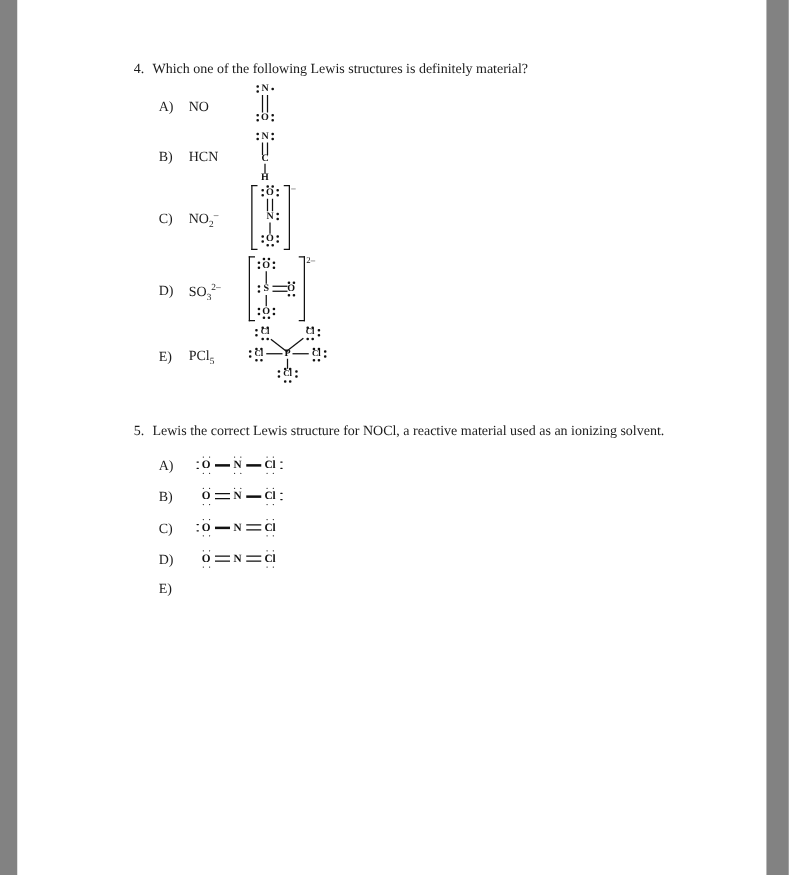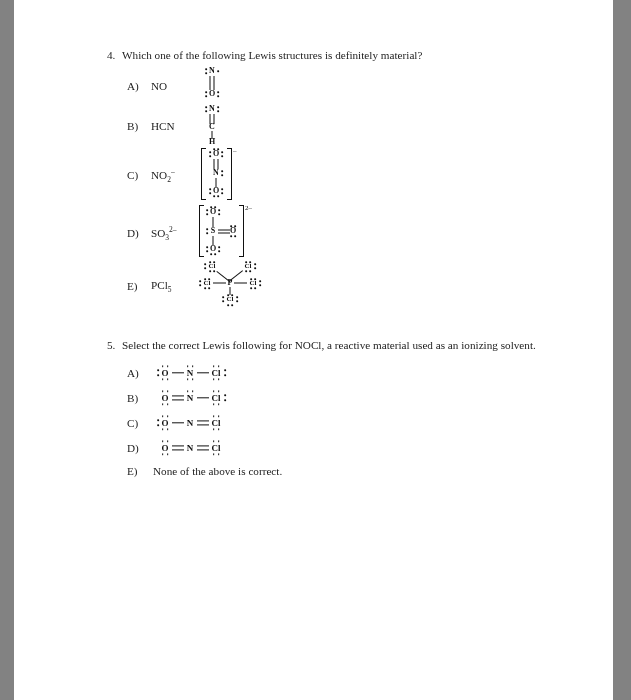--- a/index.html
+++ b/index.html
@@ -349,21 +349,21 @@
             </span>
           </span>
         </div>
 
       </div>
     </div>
 
     <div class="question" style="margin-top:28px;">
       <div class="q-head">
         <span class="q-num">5.</span>
-        <span class="q-text">Select the correct Lewis following for NOCl, a reactive material used as an ionizing solvent.</span>
+        <span class="q-text">Lewis the correct Lewis structure for NOCl, a reactive material used as an ionizing solvent.</span>
       </div>
 
       <div class="choices" style="margin-top:8px;">
 
         <div class="choice" style="height:25px;">
           <span class="choice-label">A)</span>
           <span class="choice-struct">
             <span class="lewis inline-lewis" style="display:inline-block;width:90px;height:22px;">
               
               <span class="dot" style="left:7px;top:9px;"></span>
@@ -466,20 +466,19 @@
               <span class="dot" style="left:62.5px;top:5px;"></span>
               <span class="dot" style="left:67.5px;top:5px;"></span>
               <span class="dot" style="left:62.5px;top:18px;"></span>
               <span class="dot" style="left:67.5px;top:18px;"></span>
             </span>
           </span>
         </div>
 
         <div class="choice" style="height:20px;">
           <span class="choice-label">E)</span>
-          <span class="choice-plain">None of the above is correct.</span>
         </div>
 
       </div>
     </div>
 
   </div>
 </div>
 
 </body></html>

